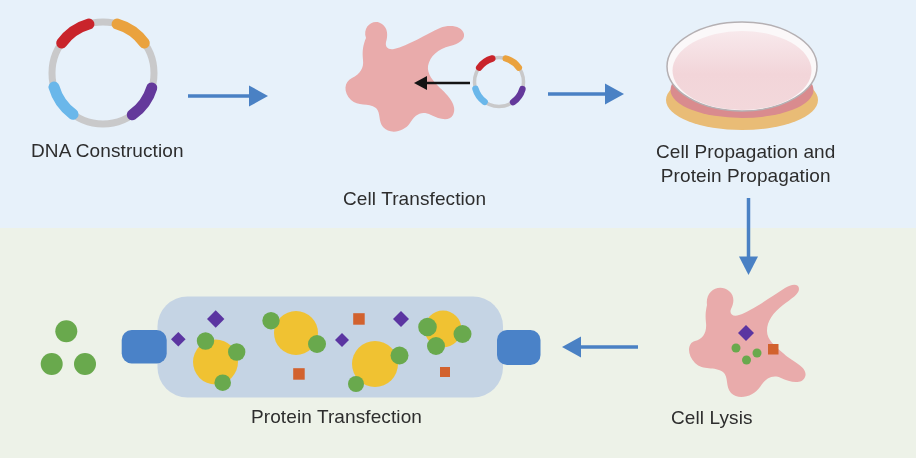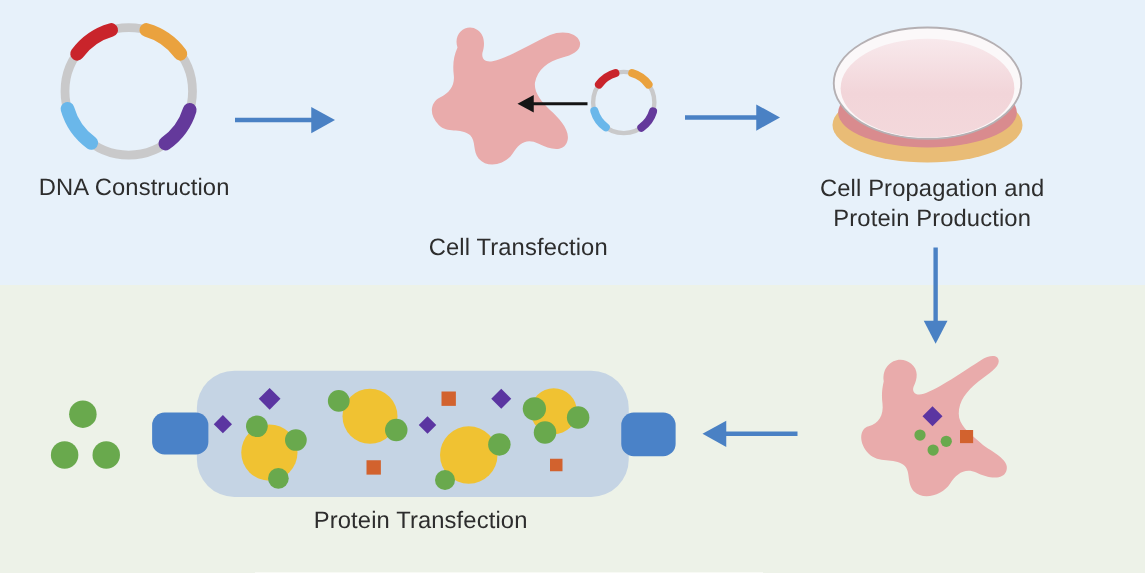--- a/index.html
+++ b/index.html
@@ -191,19 +191,20 @@
       <circle class="p-green" cx="85" cy="364" r="11"></circle>
     </g>
   </svg>
 
   <div class="caption" style="left:31px;top:139px;">DNA Construction</div>
 
   <div class="caption" style="left:343px;top:139px;margin-top:48px;">Cell Transfection</div>
 
   <div class="caption" style="left:656px;top:140px;text-align:center;">
     <span>Cell Propagation and</span>
-    <span>Protein Production</span>
+    <span>Protein Propagation</span>
   </div>
 
+  <div class="caption" style="left:671px;top:406px;">Cell Lysis</div>
 
   <div class="caption" style="left:251px;top:405px;">Protein Transfection</div>
 
 </div>
 
 </body></html>

